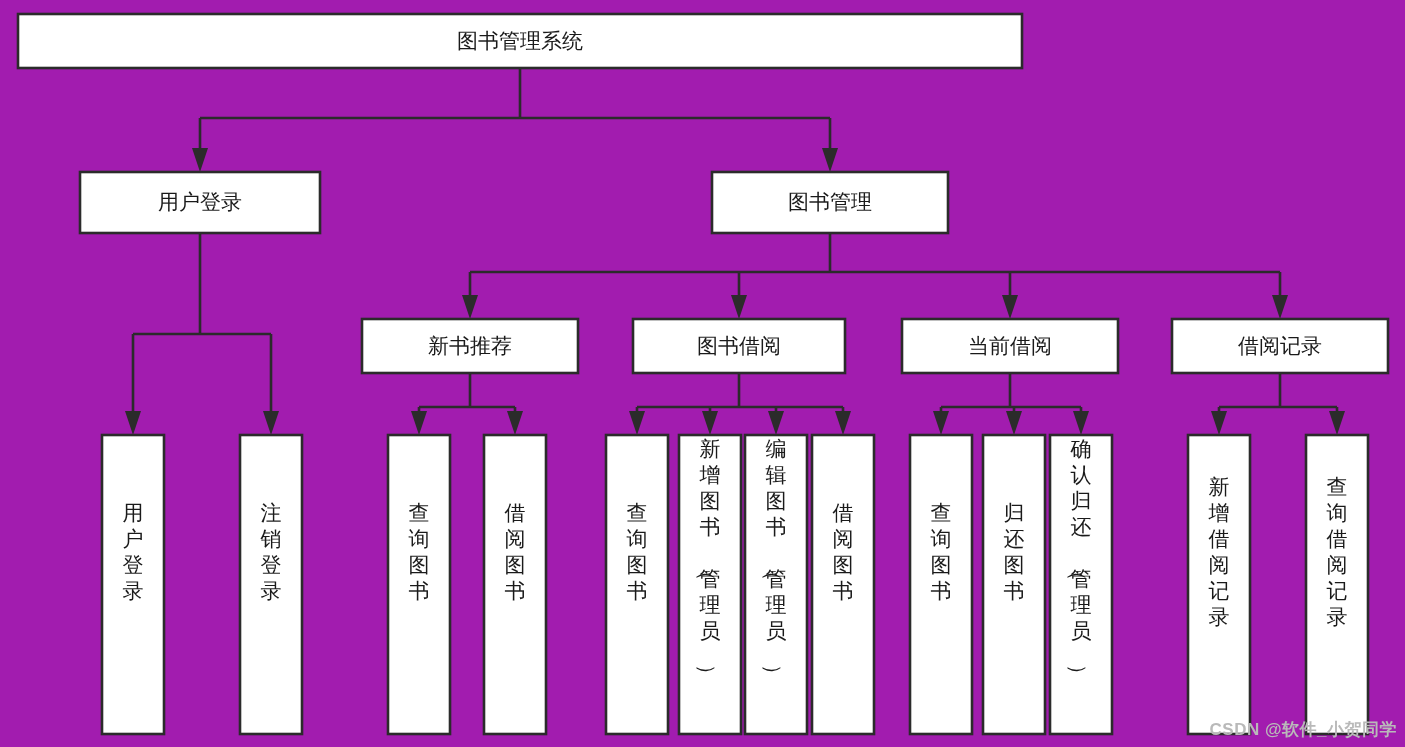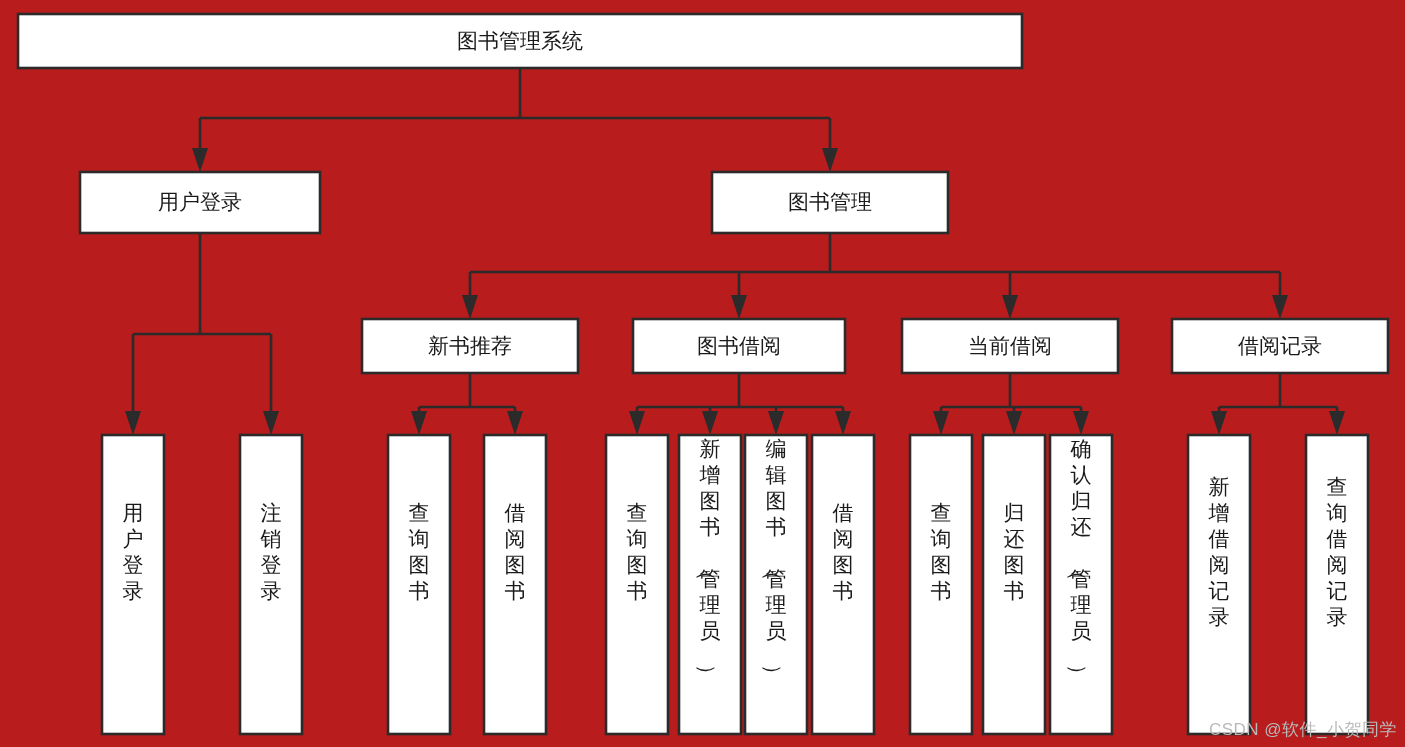--- a/index.html
+++ b/index.html
@@ -10,21 +10,21 @@
   body {
     width: 1405px;
     height: 747px;
     font-family: "Liberation Sans", "DejaVu Sans", sans-serif;
     overflow: hidden;
   }
   #diagram-root {
     position: relative;
     width: 1405px;
     height: 747px;
-    background: #b91c1c;
+    background: #a21caf;
   }
   svg#flow-svg {
     position: absolute;
     left: 0;
     top: 0;
     width: 1405px;
     height: 747px;
     display: block;
   }
   .node-box {
@@ -58,20 +58,21 @@
   .watermark {
     position: absolute;
     right: 8px;
     bottom: 6px;
     font-family: "Liberation Sans", "DejaVu Sans", sans-serif;
     font-size: 17px;
     color: #b9b9b9;
     letter-spacing: 0.5px;
     white-space: nowrap;
     user-select: none;
+    font-weight: bold;
   }
 </style>
 </head>
 <body>
 
 <div id="diagram-root">
 
   <svg id="flow-svg" viewBox="0 0 1405 747">
 
     <g>

